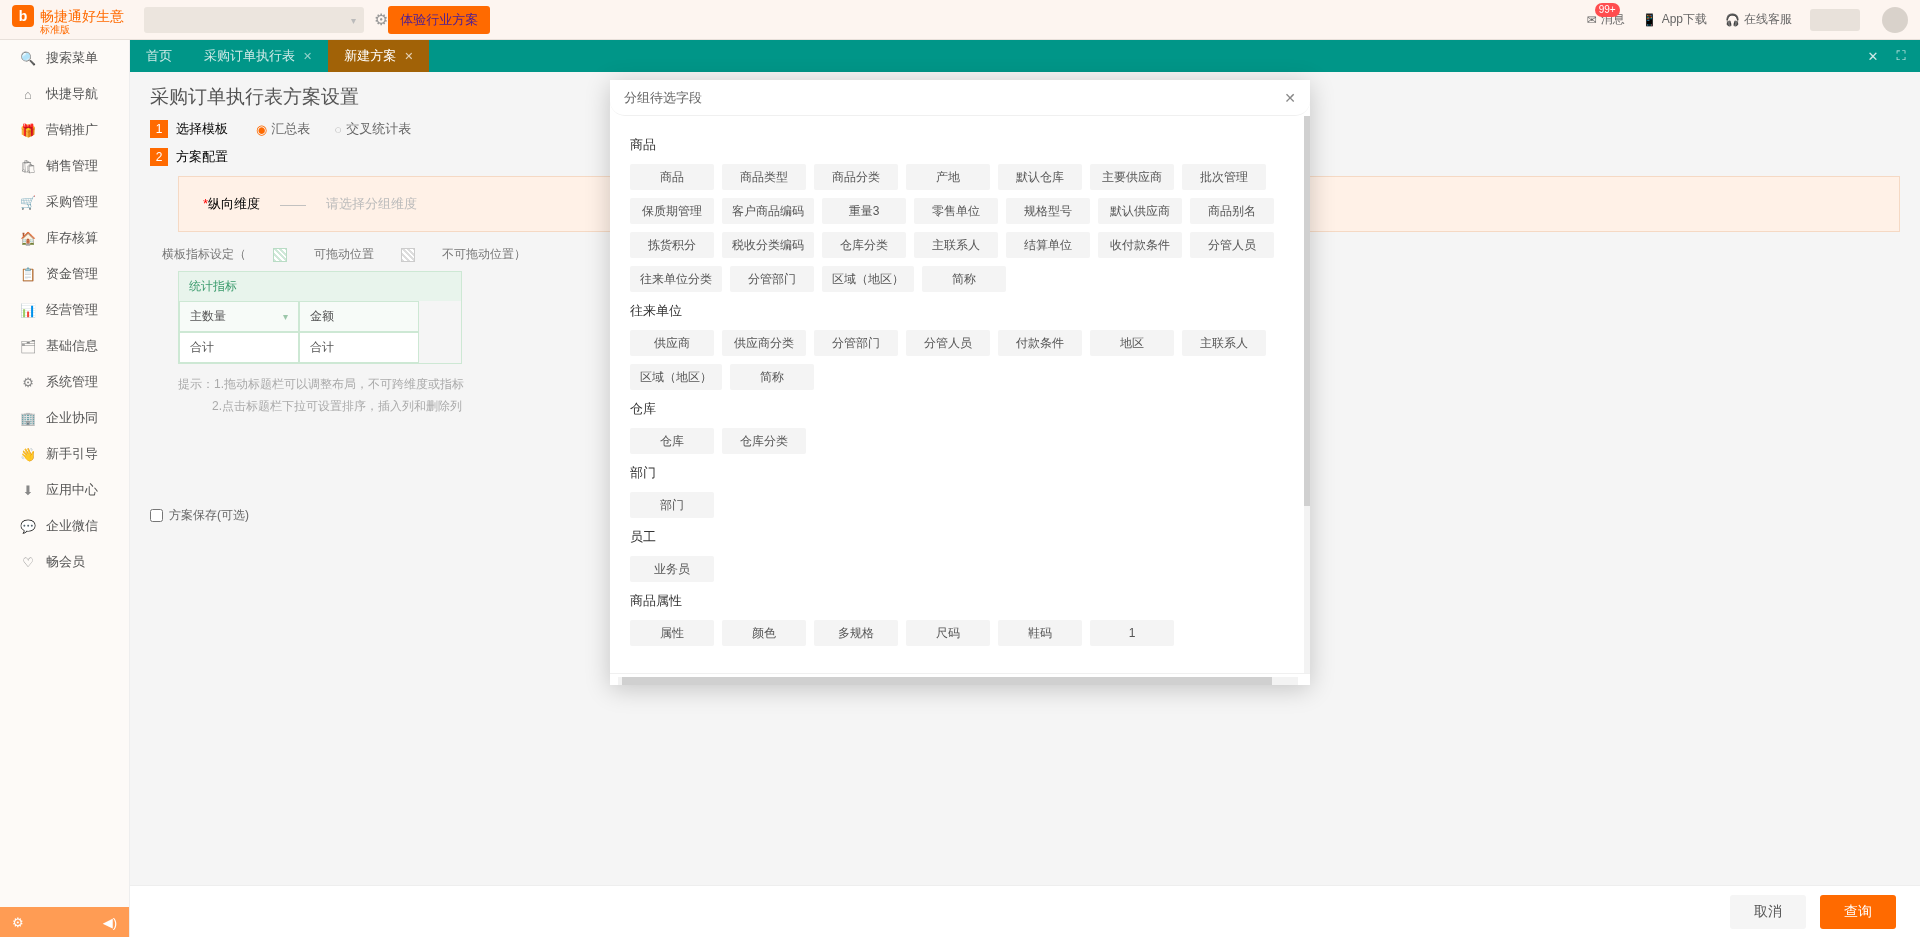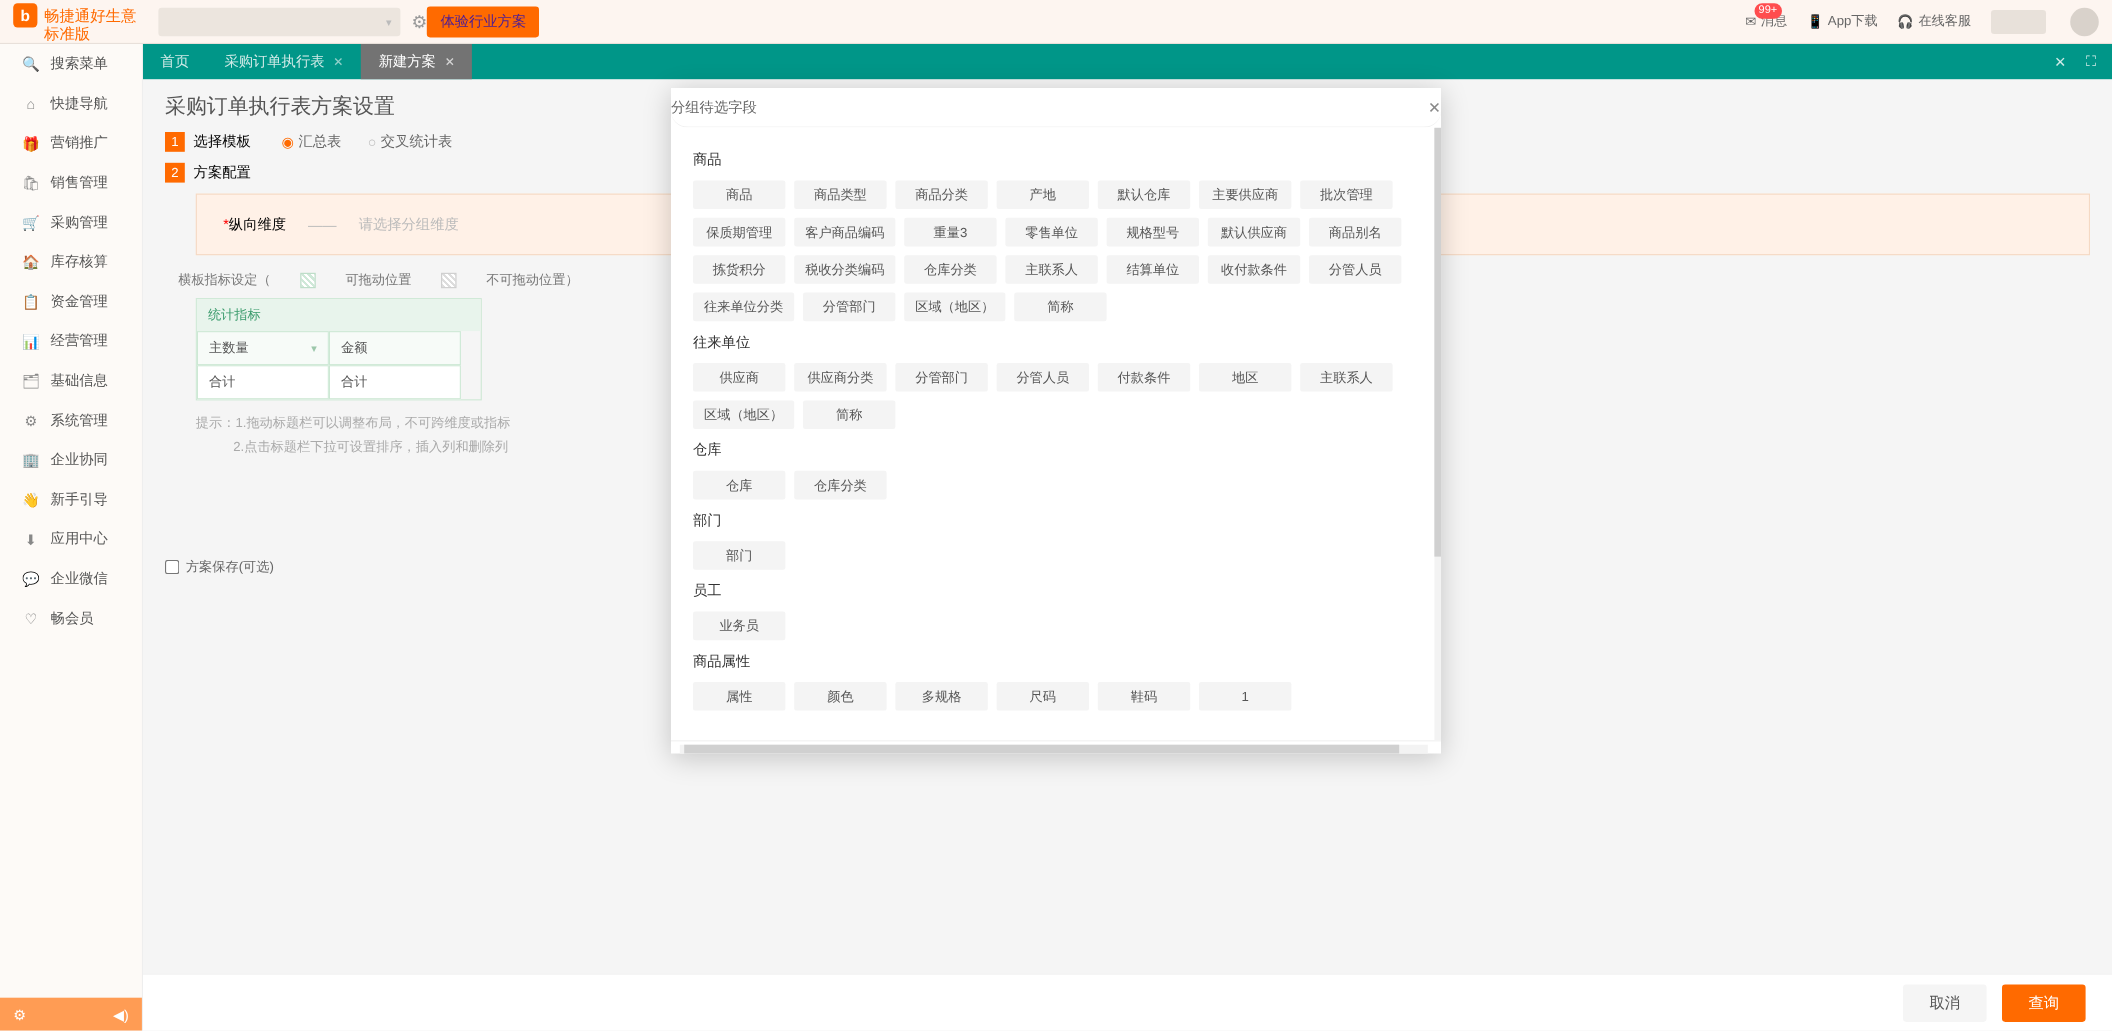--- a/index.html
+++ b/index.html
@@ -3,42 +3,42 @@
   <meta charset="utf-8">
   <style>
     * { margin: 0; padding: 0; box-sizing: border-box; font-family: "Microsoft YaHei", sans-serif; }
     body { background: #f5f5f5; font-size: 13px; overflow: hidden; width: 1920px; height: 937px; position: relative; }
 
     
     .header { height: 40px; background: #fdf5f0; display: flex; align-items: center; padding: 0 12px; border-bottom: 1px solid #e8e0da; }
     .logo { display: flex; align-items: center; gap: 6px; }
     .logo-icon { width: 22px; height: 22px; background: #ff6a00; border-radius: 4px; color: #fff; display: flex; align-items: center; justify-content: center; font-weight: bold; font-size: 14px; }
     .logo-text { color: #ff6a00; font-size: 14px; font-weight: 500; }
-    .logo-sub { color: #ff6a00; font-size: 14px; margin-left: 28px; margin-top: -2px; }
+    .logo-sub { color: #ff6a00; font-size: 10px; margin-left: 28px; margin-top: -2px; }
     .logo-wrap { display: flex; flex-direction: column; line-height: 1; }
     .org-select { margin-left: 20px; width: 220px; height: 26px; background: #ece5de; border-radius: 3px; display: flex; align-items: center; justify-content: flex-end; padding-right: 8px; color: #aaa; }
     .gear-icon { margin-left: 10px; color: #999; font-size: 16px; cursor: pointer; }
     .exp-btn { margin-left: 0; height: 28px; padding: 0 12px; background: #ff6a00; color: #4c1d95; border-radius: 3px; display: flex; align-items: center; font-size: 13px; }
     .header-right { margin-left: auto; display: flex; align-items: center; gap: 18px; color: #666; }
     .msg-wrap { position: relative; display: flex; align-items: center; gap: 4px; }
     .badge { position: absolute; top: -8px; left: 8px; background: #ff4d4f; color: #fff; font-size: 10px; padding: 0 4px; border-radius: 8px; line-height: 14px; }
     .avatar { width: 26px; height: 26px; border-radius: 50%; background: #d9d2cb; margin-left: 4px; }
     .hr-item { display: flex; align-items: center; gap: 4px; font-size: 12px; }
     .user-blk { width: 50px; height: 22px; background: #e8e1da; border-radius: 3px; }
 
     
     .sidebar { position: absolute; top: 40px; left: 0; width: 130px; bottom: 0; background: #fdfaf7; border-right: 1px solid #eee; }
     .nav-item { height: 36px; display: flex; align-items: center; padding-left: 20px; gap: 10px; color: #555; cursor: pointer; }
     .nav-icon { width: 16px; text-align: center; color: #888; }
     .sidebar-footer { position: absolute; bottom: 0; left: 0; right: 0; height: 30px; background: #ff9c54; display: flex; align-items: center; padding: 0 12px; justify-content: space-between; color: #fff; }
 
     
     .tabs { position: absolute; top: 40px; left: 130px; right: 0; height: 32px; background: #009688; display: flex; align-items: stretch; }
     .tab { padding: 0 16px; display: flex; align-items: center; gap: 8px; color: #d0eae7; font-size: 13px; cursor: pointer; }
-    .tab.active { background: #737373; color: #fff; justify-content: space-between; }
+    .tab.active { background: #a16207; color: #fff; justify-content: space-between; }
     .tab-close { font-size: 11px; opacity: .7; }
     .tabs-right { margin-left: auto; display: flex; align-items: center; gap: 6px; padding-right: 8px; color: #d0eae7; }
     .tright-icon { width: 22px; height: 22px; display: flex; align-items: center; justify-content: center; cursor: pointer; }
 
     
     .main { position: absolute; top: 72px; left: 130px; right: 0; bottom: 0; padding: 12px 20px; overflow: hidden; }
     .page-title { font-size: 19px; color: #555; }
     .step-label { display: flex; align-items: center; gap: 8px; margin: 10px 0; }
     .step-num { width: 18px; height: 18px; background: #ff6a00; color: #fff; display: flex; align-items: center; justify-content: center; font-size: 12px; }
     .radio-group { margin-left: 20px; display: flex; gap: 24px; }
@@ -65,21 +65,21 @@
 
     
     .action-bar { position: absolute; bottom: 0; left: 130px; right: 0; height: 52px; background: #fff; border-top: 1px solid #eee; display: flex; align-items: center; justify-content: flex-end; padding-right: 24px; gap: 14px;}
     .btn { height: 34px; padding: 0 24px; border-radius: 3px; display: flex; align-items: center; font-size: 14px; cursor: pointer;}
     .btn-default { background: #f5f5f5; color: #555;}
     .btn-primary { background: #ff6a00; color: #fff;}
 
     
     .modal-mask { position: absolute; inset: 0; background: rgba(0,0,0,0); }
     .modal { position: absolute; top: 80px; left: 50%; transform: translateX(-50%); width: 700px; height: 605px; background: #fff; box-shadow: 0 4px 24px rgba(0,0,0,.2); display: flex; flex-direction: column;}
-    .modal-header { height: 36px; display: flex; align-items: center; justify-content: space-between; padding: 0 0; border-bottom: 1px solid #f0f0f0; border-radius: 15px;}
+    .modal-header { height: 36px; display: flex; align-items: center; justify-content: space-between; padding: 0 14px; border-bottom: 1px solid #f0f0f0; border-radius: 15px;}
     .modal-title { font-size: 13px; color: #666;}
     .modal-close { cursor: pointer; color: #888; font-size: 14px;}
     .modal-body { flex: 1; overflow-y: auto; padding: 14px 20px 4px 20px; position:relative;}
     .vscroll { position:absolute; right:0; top:0; bottom:0; width:6px; background:#f3f3f3;}
     .vthumb{ position:absolute; right:0; top:0; width:6px; height:70%; background:#d0d0d0;}
     .group-title { font-size: 13px; color: #333; margin: 6px 0 10px 0;}
     .chips { display: flex; flex-wrap: wrap; gap: 8px; margin-bottom: 10px;}
     .chip { min-width: 84px; height: 26px; background: #f4f4f4; border-radius: 2px; display: flex; align-items: center; justify-content: center; font-size: 12px; color: #555; cursor: pointer; padding: 0 10px;}
     .modal-footer { height: 12px; border-top: 1px solid #f0f0f0; position:relative;}
     .hscroll { position:absolute; left:8px; right:12px; top:3px; height:8px; background:#f3f3f3;}
@@ -235,21 +235,21 @@
   </div>
 
   <div class="indicator-box">
     <span>横板指标设定（</span>
     <span class="swatch sw-green-stripe"></span>
     <span>可拖动位置</span>
     <span class="swatch sw-gray-stripe"></span>
     <span>不可拖动位置）</span>
   </div>
 
-  <div class="stat-table" style="width:260px;">
+  <div class="stat-table" style="width:284px;">
     <div class="hdr">统计指标</div>
     <div class="stat-row">
       <div class="stat-cell">
           <span>主数量</span>
           <span class="drop-arrow">▾</span>
         </div>
       <div class="stat-cell">
           <span>金额</span>
         </div>
     </div>

